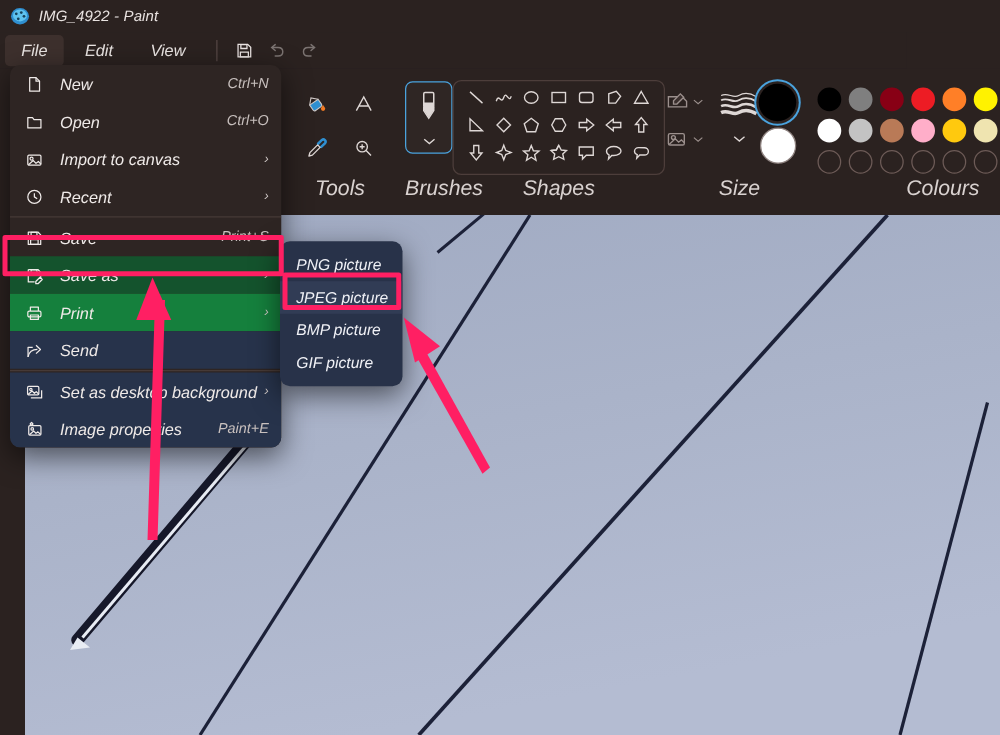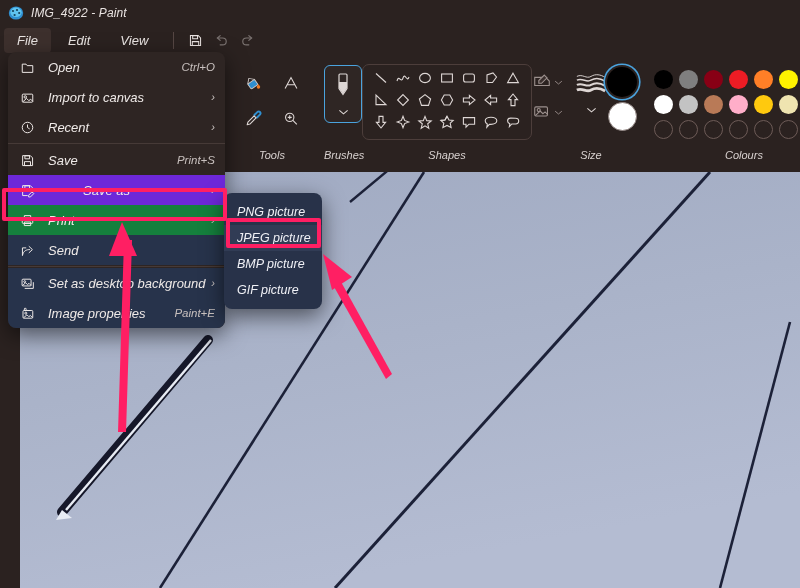--- a/index.html
+++ b/index.html
@@ -52,21 +52,21 @@
   .ribbon {
     position: absolute; left: 0; top: 55px; width: 800px; height: 113px;
     background: #2b2220; display: flex; align-items: stretch;
   }
   .rib-group {
     display: flex; flex-direction: column; align-items: center;
     justify-content: flex-start; position: relative;
   }
   .rib-group .glabel {
     position: absolute; bottom: 7px; left: 0; width: 100%;
-    text-align: center; font-size: 11px; color: #d9d2d0;
+    text-align: center; font-size: 17px; color: #d9d2d0;
   }
   .rib-sep { width: 1px; background: #4a3b38; margin: 12px 0 16px 0; }
   .tool-btn {
     width: 34px; height: 34px; display: flex; align-items: center;
     justify-content: center; border-radius: 5px;
   }
   .tools-grid {
     display: grid; grid-template-columns: 38px 38px; grid-template-rows: 36px 36px;
     place-items: center; margin-top: 10px;
   }
@@ -459,20 +459,30 @@
           <path d="M42 338 L36 348 L52 346 Z" fill="#e8ecf4"></path>
         </g>
       </svg>
     </div>
   </div>
 
   <div class="filemenu" id="filemenu">
       <div class="menu-row">
         <span class="mi-icon">
           <svg width="15" height="15" viewBox="0 0 16 16" fill="none" stroke="#efeae8" stroke-width="1.05" stroke-linejoin="round">
+            <path d="M4 2.2h5.4L12.4 5.2v8.6H4z"></path>
+            <path d="M9.4 2.2v3.1h3"></path>
+          </svg>
+        </span>
+        <span class="mi-label">New</span>
+        <span class="mi-accel">Ctrl+N</span>
+      </div>
+      <div class="menu-row">
+        <span class="mi-icon">
+          <svg width="15" height="15" viewBox="0 0 16 16" fill="none" stroke="#efeae8" stroke-width="1.05" stroke-linejoin="round">
             <path d="M2.4 4.4h4l1.3 1.6h5.9v7.2H2.4z"></path>
           </svg>
         </span>
         <span class="mi-label">Open</span>
         <span class="mi-accel">Ctrl+O</span>
       </div>
       <div class="menu-row">
         <span class="mi-icon">
           <svg width="15" height="15" viewBox="0 0 16 16" fill="none" stroke="#efeae8" stroke-width="1.05" stroke-linejoin="round">
             <rect x="2.4" y="4.4" width="11.2" height="8.6" rx="1"></rect>
@@ -498,21 +508,21 @@
         <span class="mi-icon">
           <svg width="15" height="15" viewBox="0 0 16 16" fill="none" stroke="#efeae8" stroke-width="1.05" stroke-linejoin="round">
             <path d="M2.8 2.8h8.2l2.4 2.4v8.2H2.8z"></path>
             <path d="M5.2 3h5v3.2h-5z"></path>
             <path d="M4.8 9.2h6.4v4.2H4.8z"></path>
           </svg>
         </span>
         <span class="mi-label">Save</span>
         <span class="mi-accel">Print+S</span>
       </div>
-      <div class="menu-row highlight" style="background: #6d28d9; gap: 35px;">
+      <div class="menu-row highlight" style="background: #14532d;">
         <span class="mi-icon">
           <svg width="15" height="15" viewBox="0 0 16 16" fill="none" stroke="#efeae8" stroke-width="1.05" stroke-linejoin="round">
             <path d="M2.8 2.8h8.2l2.4 2.4v5.4"></path>
             <path d="M2.8 2.8v10.6h5.4"></path>
             <path d="M5.2 3h5v3.2h-5z"></path>
             <path d="m12.8 9.4 1.9 1.9-3.6 3.6h-1.9v-1.9z"></path>
           </svg>
         </span>
         <span class="mi-label">Save as</span>
         <span class="mi-arrow">›</span>

